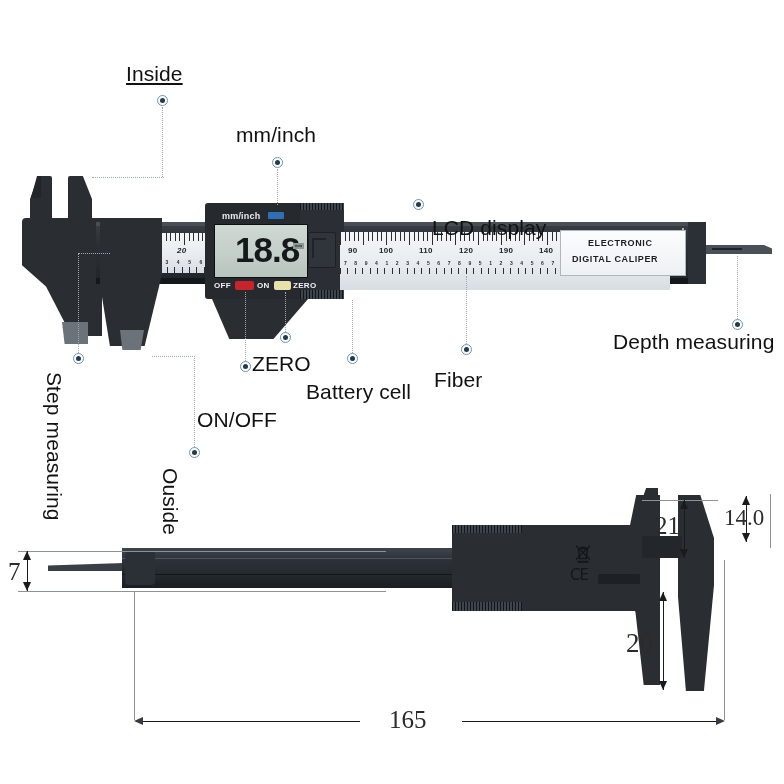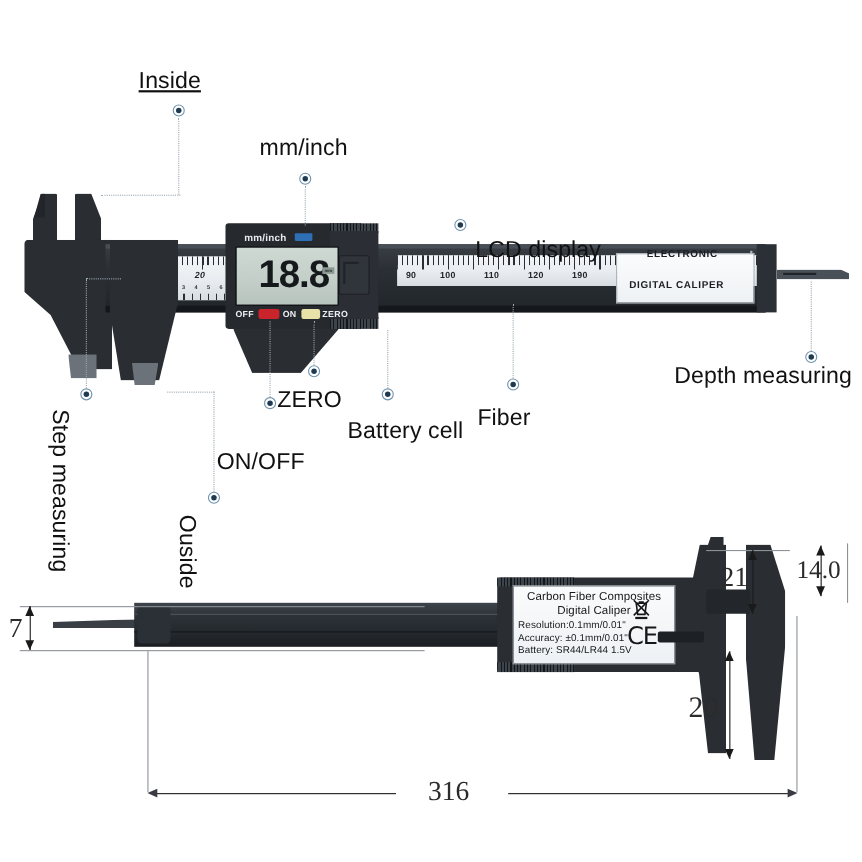--- a/index.html
+++ b/index.html
@@ -174,21 +174,21 @@
   }
   .spec-line{
     font-size:9px;
     color:#16191c;
     line-height:11.5px;
     letter-spacing:.1px;
     padding-left:4px;
   }
   .ce{
     position:absolute;
-    font-size:22px;
+    font-size:15px;
     font-weight:400;
     color:#14171a;
     font-family:"DejaVu Sans", sans-serif;
     letter-spacing:-1px;
   }
 
   
   .dim-text{
     position:absolute;
     font-size:25px;
@@ -297,21 +297,21 @@
     </div>
 
     <div class="abs" style="left:212px;top:299px;width:96px;height:40px;background:#2a2e33;
                 clip-path:polygon(0% 0%,100% 0%,64% 100%,18% 100%);"></div>
 
     <div class="abs" style="left:100px;top:218px;width:62px;height:128px;background:#2a2e33;
                 clip-path:polygon(0% 0%, 100% 0%, 100% 44%, 72% 100%, 16% 100%, 0% 52%);"></div>
     <div class="abs" style="left:120px;top:330px;width:24px;height:20px;background:#6c727a;
                 clip-path:polygon(0% 0%,100% 0%,86% 100%,10% 100%);"></div>
 
-    <div class="scale" style="left:361px;top:232px;width:330px;height:28px;">
+    <div class="scale" style="left:340px;top:232px;width:330px;height:58px;">
       <div class="tickrow" style="background:repeating-linear-gradient(90deg,
                   #2a2e34 0px,#2a2e34 1px,transparent 1px,transparent 4.6px);
                   height:9px;top:0;"></div>
       <div class="tickrow" style="background:repeating-linear-gradient(90deg,
                   #2a2e34 0px,#2a2e34 1px,transparent 1px,transparent 23px);
                   height:13px;top:0;"></div>
       <div class="num" style="left:8px;top:14px;">90</div>
       <div class="num" style="left:39px;top:14px;">100</div>
       <div class="num" style="left:79px;top:14px;text-align:right;">110</div>
       <div class="num" style="left:119px;top:14px;">120</div>
@@ -321,21 +321,21 @@
       <div class="num" style="left:281px;top:10px;">mm</div>
       <div class="num" style="left:283px;top:24px;">in</div>
       <div class="tickrow" style="background:repeating-linear-gradient(90deg,
                   #2a2e34 0px,#2a2e34 1px,transparent 1px,transparent 7.4px);
                   height:6px;top:36px;width:272px;"></div>
       <div class="numsm" style="left:4px;top:28px;letter-spacing:3.1px;">7 8 9 4 1 2 3 4 5 6 7 8 9 5 1 2 3 4 5 6 7 8 9 6</div>
     </div>
 
     <div class="brandplate" style="left:682px;top:228px;width:0px;height:0px;"></div>
     <div class="brandplate" style="left:560px;top:230px;width:124px;height:44px;"></div>
-    <div class="brandtxt" style="left:588px;top:226px;">ELECTRONIC</div>
+    <div class="brandtxt" style="left:588px;top:238px;">ELECTRONIC</div>
     <div class="brandtxt" style="left:572px;top:254px;">DIGITAL CALIPER</div>
 
     <div class="abs" style="left:688px;top:222px;width:18px;height:62px;background:#2b3036;"></div>
     <div class="abs" style="left:706px;top:245px;width:66px;height:9px;background:#4a5057;
                 clip-path:polygon(0% 0%,88% 0%,100% 40%,100% 100%,0% 100%);"></div>
     <div class="abs" style="left:712px;top:248px;width:30px;height:2px;background:#20242a;"></div>
   </div>
 
   <div>
 
@@ -355,21 +355,21 @@
     <div class="leader-v" style="left:737px;top:256px;height:63px;"></div>
     <div class="dot" style="left:732px;top:319px;"></div>
     <div class="label" style="left:613px;top:330px;">Depth measuring</div>
 
     <div class="leader-v" style="left:466px;top:276px;height:68px;"></div>
     <div class="dot" style="left:461px;top:344px;"></div>
     <div class="label" style="left:434px;top:368px;">Fiber</div>
 
     <div class="leader-v" style="left:352px;top:300px;height:53px;"></div>
     <div class="dot" style="left:347px;top:353px;"></div>
-    <div class="label" style="left:316px;top:380px;">Battery cell</div>
+    <div class="label" style="left:306px;top:380px;">Battery cell</div>
 
     <div class="leader-v" style="left:285px;top:292px;height:40px;"></div>
     <div class="dot" style="left:280px;top:332px;"></div>
     <div class="label" style="left:252px;top:352px;">ZERO</div>
 
     <div class="leader-v" style="left:245px;top:292px;height:69px;"></div>
     <div class="dot" style="left:240px;top:361px;"></div>
     <div class="label" style="left:197px;top:408px;">ON/OFF</div>
 
     <div class="leader-h" style="left:152px;top:356px;width:43px;"></div>
@@ -394,27 +394,20 @@
     <div class="abs" style="left:122px;top:104px;width:520px;height:1px;background:#14171a;"></div>
 
     <div class="abs" style="left:125px;top:81px;width:30px;height:34px;background:#2b3036;
                 border-radius:4px;"></div>
 
     <div class="abs" style="left:452px;top:55px;width:190px;height:86px;background:#2a2e33;
                 border-radius:3px;"></div>
     <div class="ribs" style="left:452px;top:55px;width:70px;height:8px;"></div>
     <div class="ribs" style="left:452px;top:132px;width:70px;height:9px;"></div>
 
-    <div class="spec-label" style="left:466px;top:62px;width:148px;height:72px;">
-      <div class="spec-title">Carbon Fiber Composites</div>
-      <div class="spec-title" style="padding-top:0;">Digital Caliper</div>
-      <div class="spec-line" style="margin-top:2px;">Resolution:0.1mm/0.01"</div>
-      <div class="spec-line">Accuracy: ±0.1mm/0.01"</div>
-      <div class="spec-line">Battery: SR44/LR44 1.5V</div>
-    </div>
 
     <div class="abs" style="left:572px;top:72px;width:22px;height:22px;">
       <svg viewBox="0 0 24 24" width="22" height="22" aria-hidden="true">
         <path d="M7 7 h10 l-1.4 11 h-7.2 z" fill="none" stroke="#14171a" stroke-width="1.6"></path>
         <path d="M9.5 5 h5 v2 h-5 z" fill="#14171a"></path>
         <line x1="4.5" y1="4" x2="19.5" y2="19" stroke="#14171a" stroke-width="1.6"></line>
         <line x1="19.5" y1="4" x2="4.5" y2="19" stroke="#14171a" stroke-width="1.6"></line>
         <rect x="6" y="20.5" width="12" height="2.2" fill="#14171a"></rect>
       </svg>
     </div>
@@ -456,16 +449,16 @@
     <div class="arrow-up" style="left:659px;top:592px;"></div>
     <div class="arrow-down" style="left:659px;top:681px;"></div>
     <div class="dim-text" style="left:626px;top:628px;font-size:27px;">20</div>
 
     <div class="ext-line-v" style="left:134px;top:592px;height:128px;"></div>
     <div class="ext-line-v" style="left:724px;top:560px;height:160px;"></div>
     <div class="dim-line-h" style="left:138px;top:721px;width:222px;"></div>
     <div class="dim-line-h" style="left:462px;top:721px;width:258px;"></div>
     <div class="arrow-left" style="left:134px;top:717px;"></div>
     <div class="arrow-right" style="left:716px;top:717px;"></div>
-    <div class="dim-text" style="left:389px;top:706px;">316</div>
+    <div class="dim-text" style="left:389px;top:706px;">165</div>
   </div>
 
 </div>
 
 </body></html>

